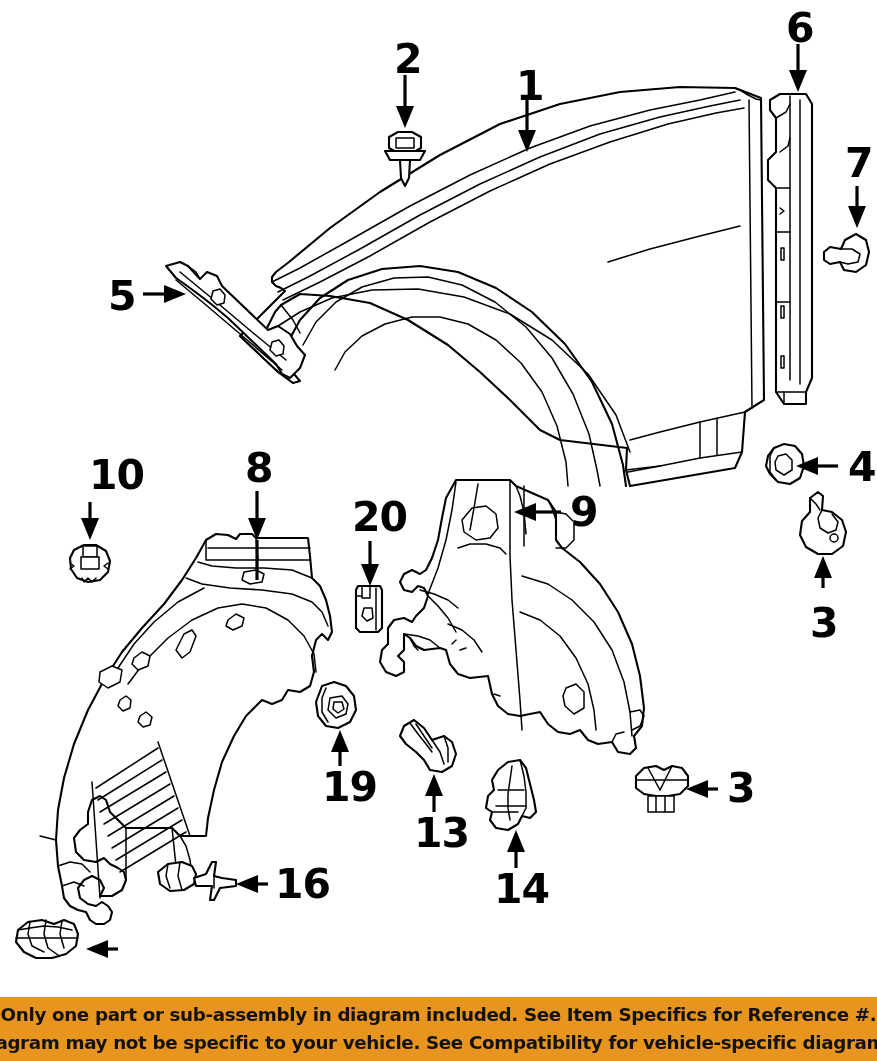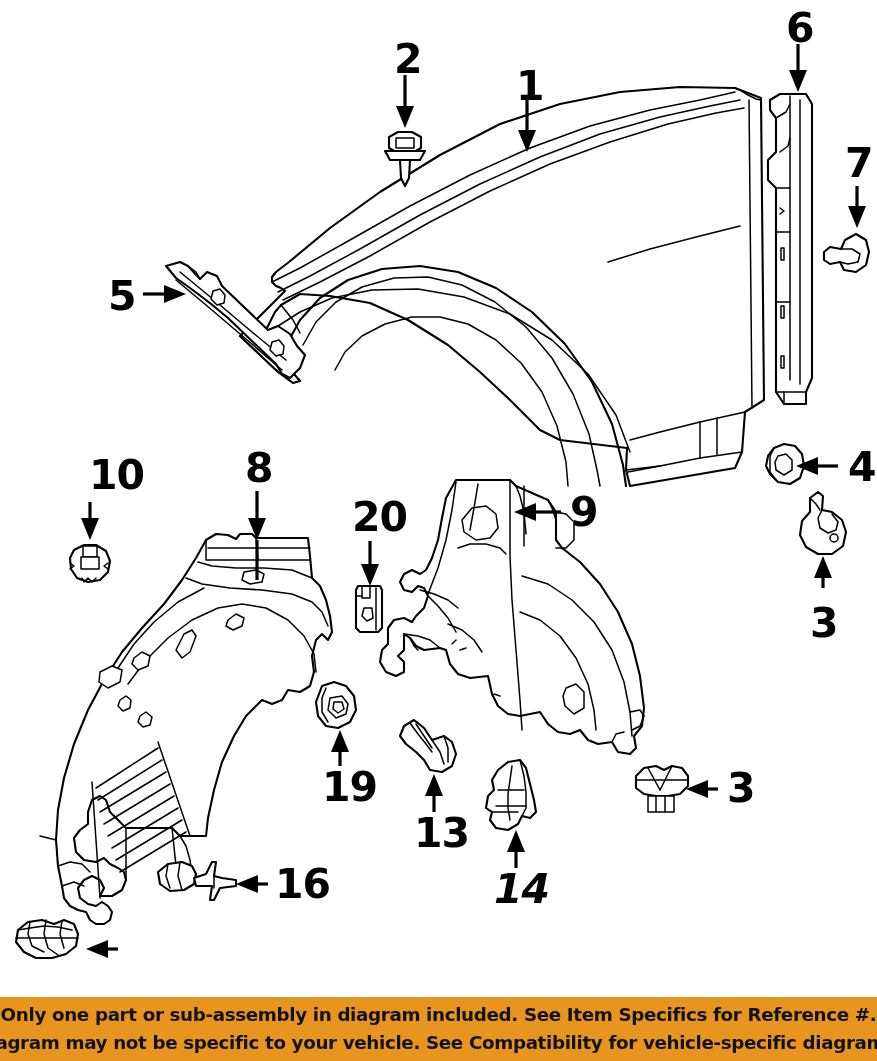--- a/index.html
+++ b/index.html
@@ -462,21 +462,21 @@
   <div class="callout-num" style="left:848px; top:447px;">4</div>
   <div class="callout-num" style="left:108px; top:276px;">5</div>
   <div class="callout-num" style="left:786px; top:8px;">6</div>
   <div class="callout-num" style="left:845px; top:143px;">7</div>
   <div class="callout-num" style="left:245px; top:448px;">8</div>
   <div class="callout-num" style="left:570px; top:492px;">9</div>
   <div class="callout-num" style="left:66px;  top:455px;margin-left:23px;">10</div>
   <div class="callout-num" style="left:727px; top:768px;">3</div>
   <div class="callout-num" style="left:275px; top:864px;">16</div>
   <div class="callout-num" style="left:128px; top:979px;margin-top:36px;">13</div>
-  <div class="callout-num" style="left:494px; top:869px;font-style:italic;">14</div>
+  <div class="callout-num" style="left:494px; top:869px;">14</div>
   <div class="callout-num" style="left:414px; top:813px;">13</div>
   <div class="callout-num" style="left:322px; top:767px;">19</div>
   <div class="callout-num" style="left:352px; top:497px;">20</div>
 
   <div id="footer-banner">
     <div class="banner-line">Only one part or sub-assembly in diagram included. See Item Specifics for Reference #.</div>
     <div class="banner-line">Diagram may not be specific to your vehicle. See Compatibility for vehicle-specific diagrams.</div>
   </div>
 
 </div>

